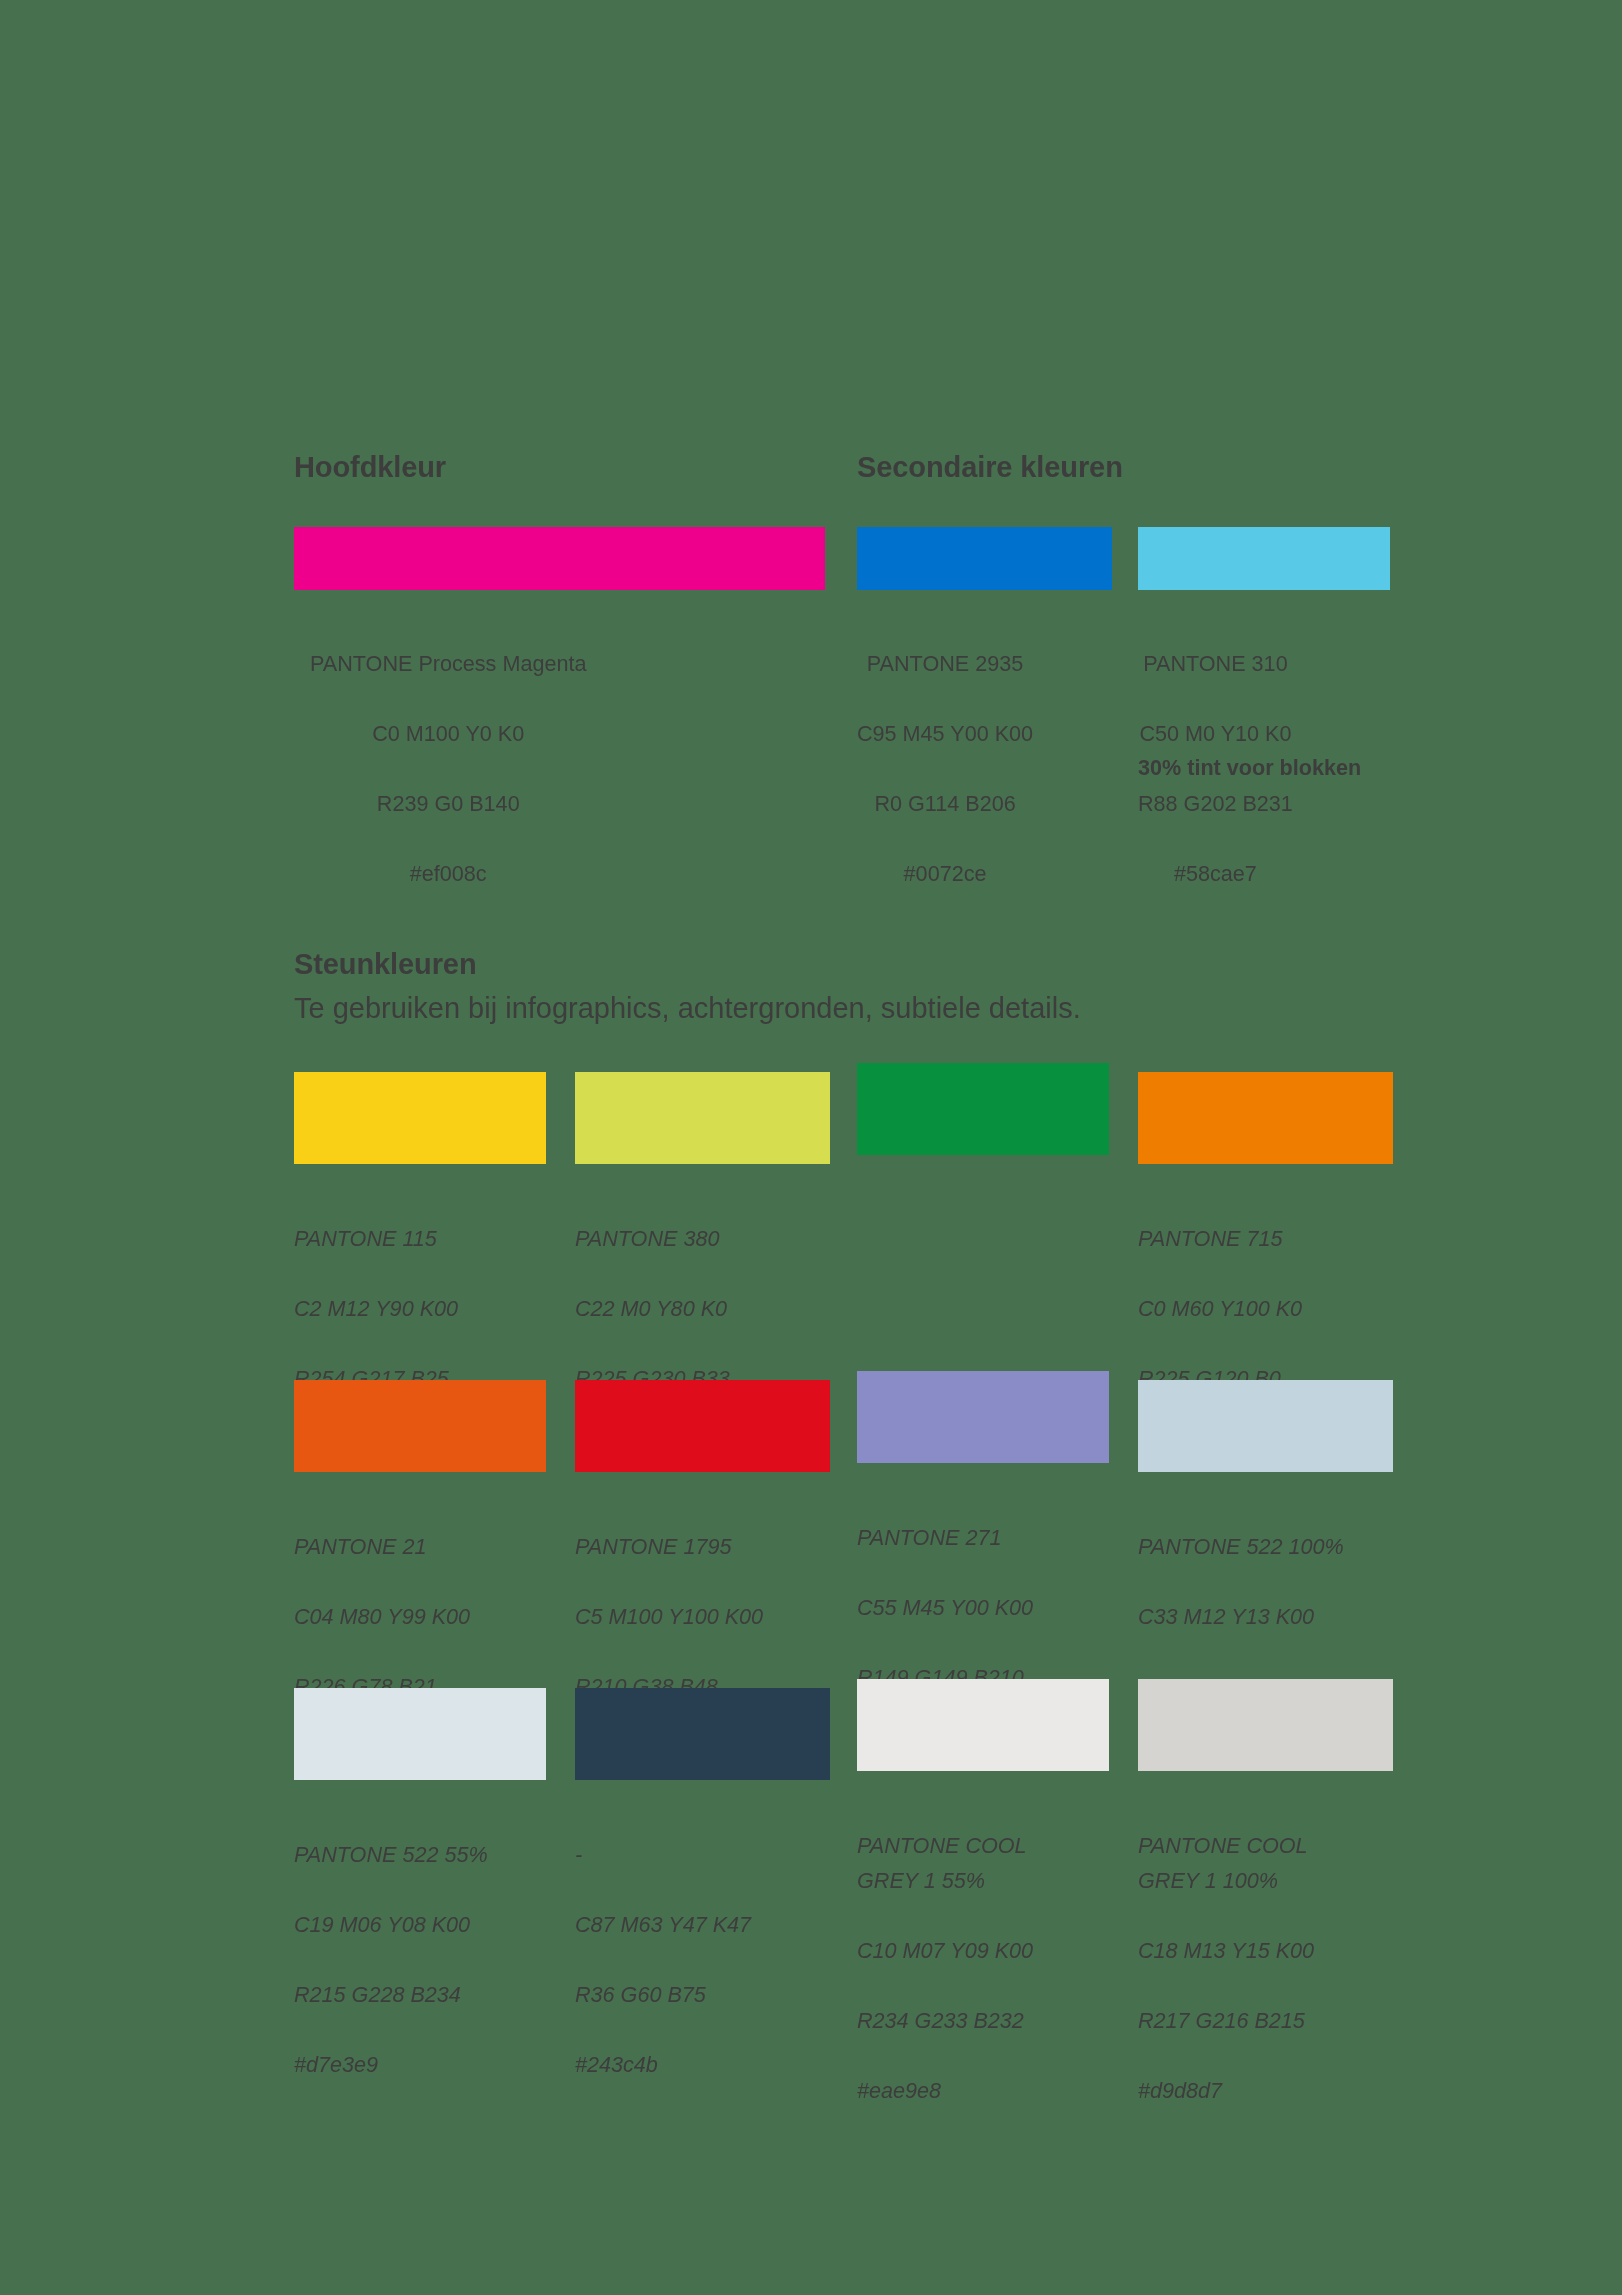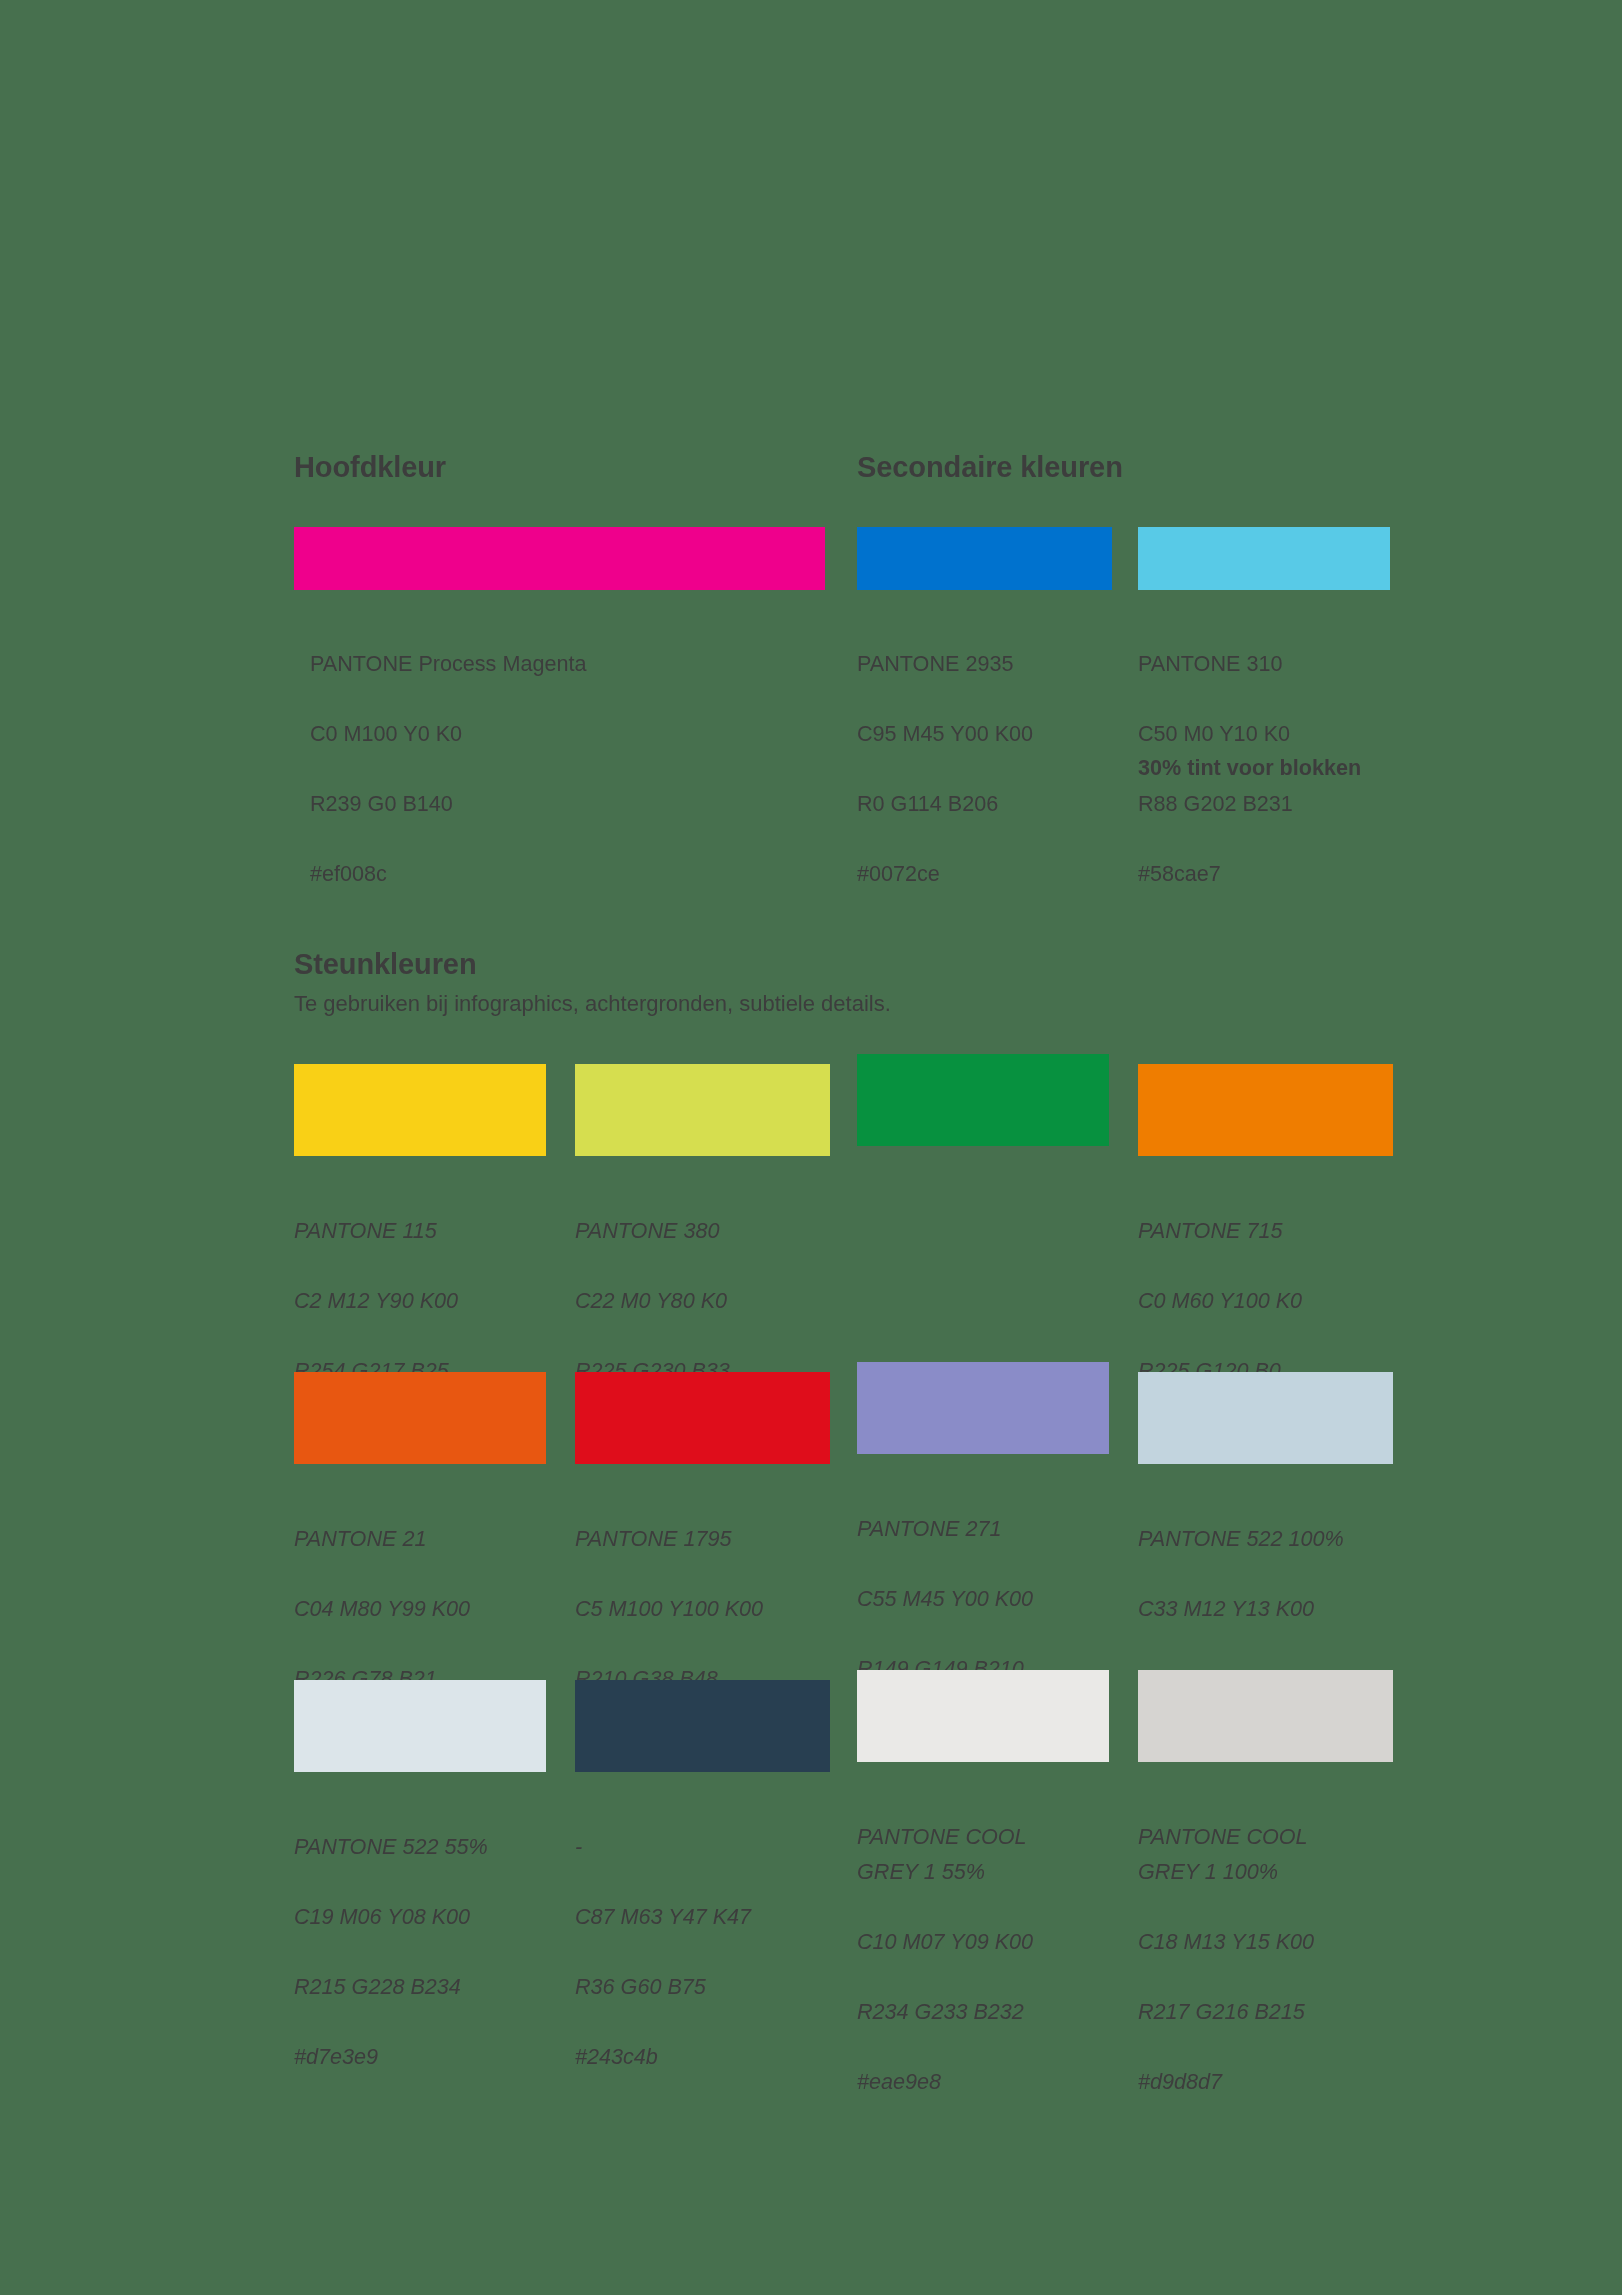--- a/index.html
+++ b/index.html
@@ -24,21 +24,21 @@
   
   .section-title {
     font-size: 29px;
     font-weight: bold;
     color: #3d3d3d;
     letter-spacing: -0.1px;
     line-height: 1.1;
     margin: 0;
   }
   .section-sub {
-    font-size: 22px;
+    font-size: 29px;
     font-weight: normal;
     color: #3d3d3d;
     line-height: 1.25;
     margin: 0;
     padding-top: 9.2px;
   }
   .spec {
     font-size: 21.6px;
     line-height: 35px;
     color: #3d3d3d;
@@ -50,20 +50,21 @@
     line-height: 35px;
     color: #3d3d3d;
   }
 
   
   .top-area {
     position: absolute;
     left: 294px;
     top: 452px;
     width: 1096px;
+    text-align: center;
   }
   .top-heads {
     position: relative;
     height: 47px;
   }
   .head-primary { position: absolute; left: 0; top: 0; }
   .head-secondary { position: absolute; left: 563px; top: 0; }
 
   .top-swatches {
     position: relative;

